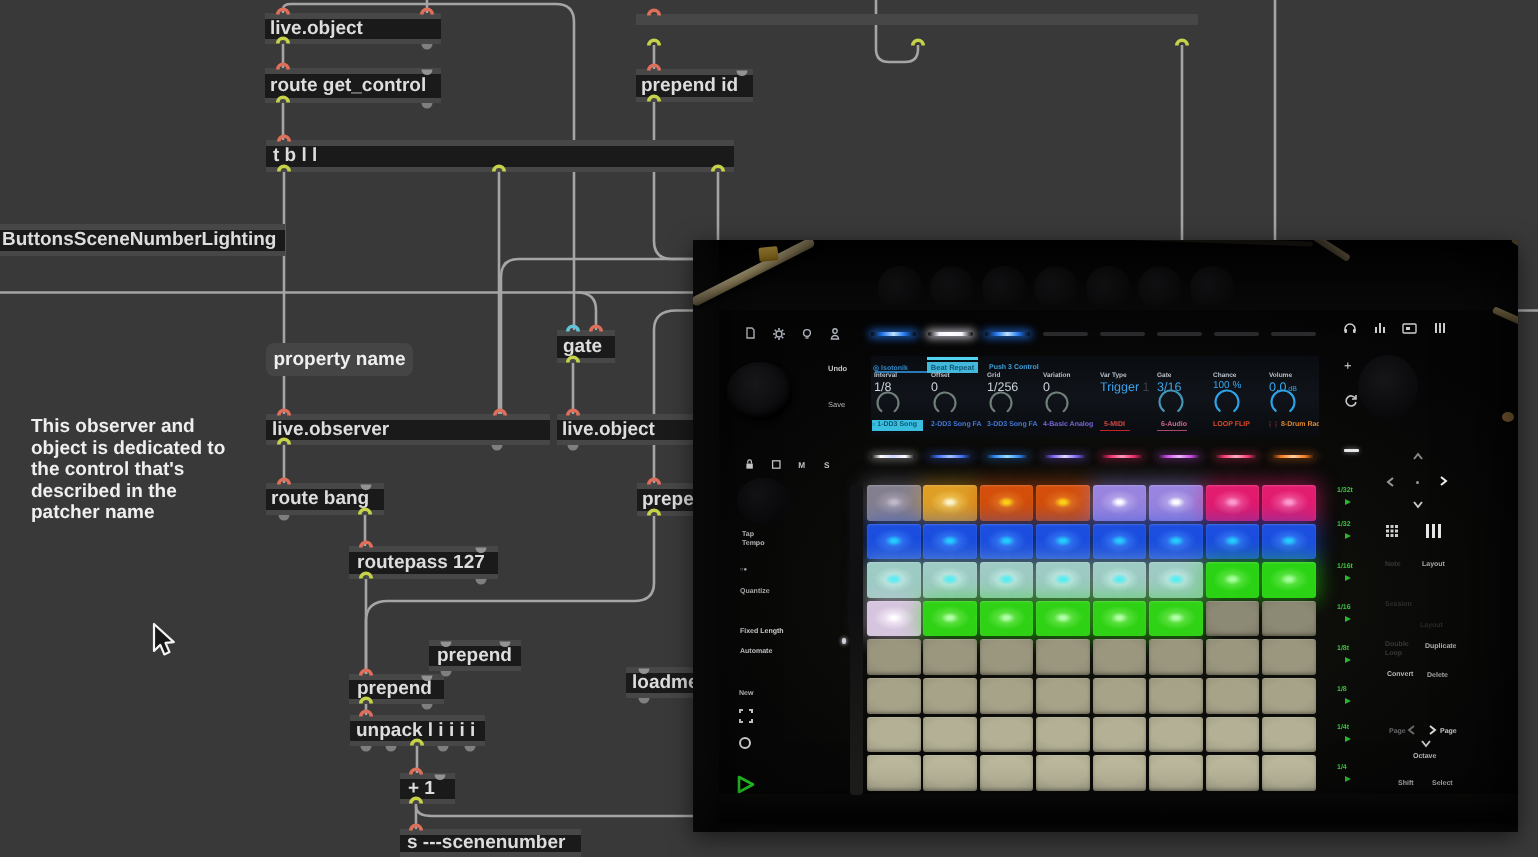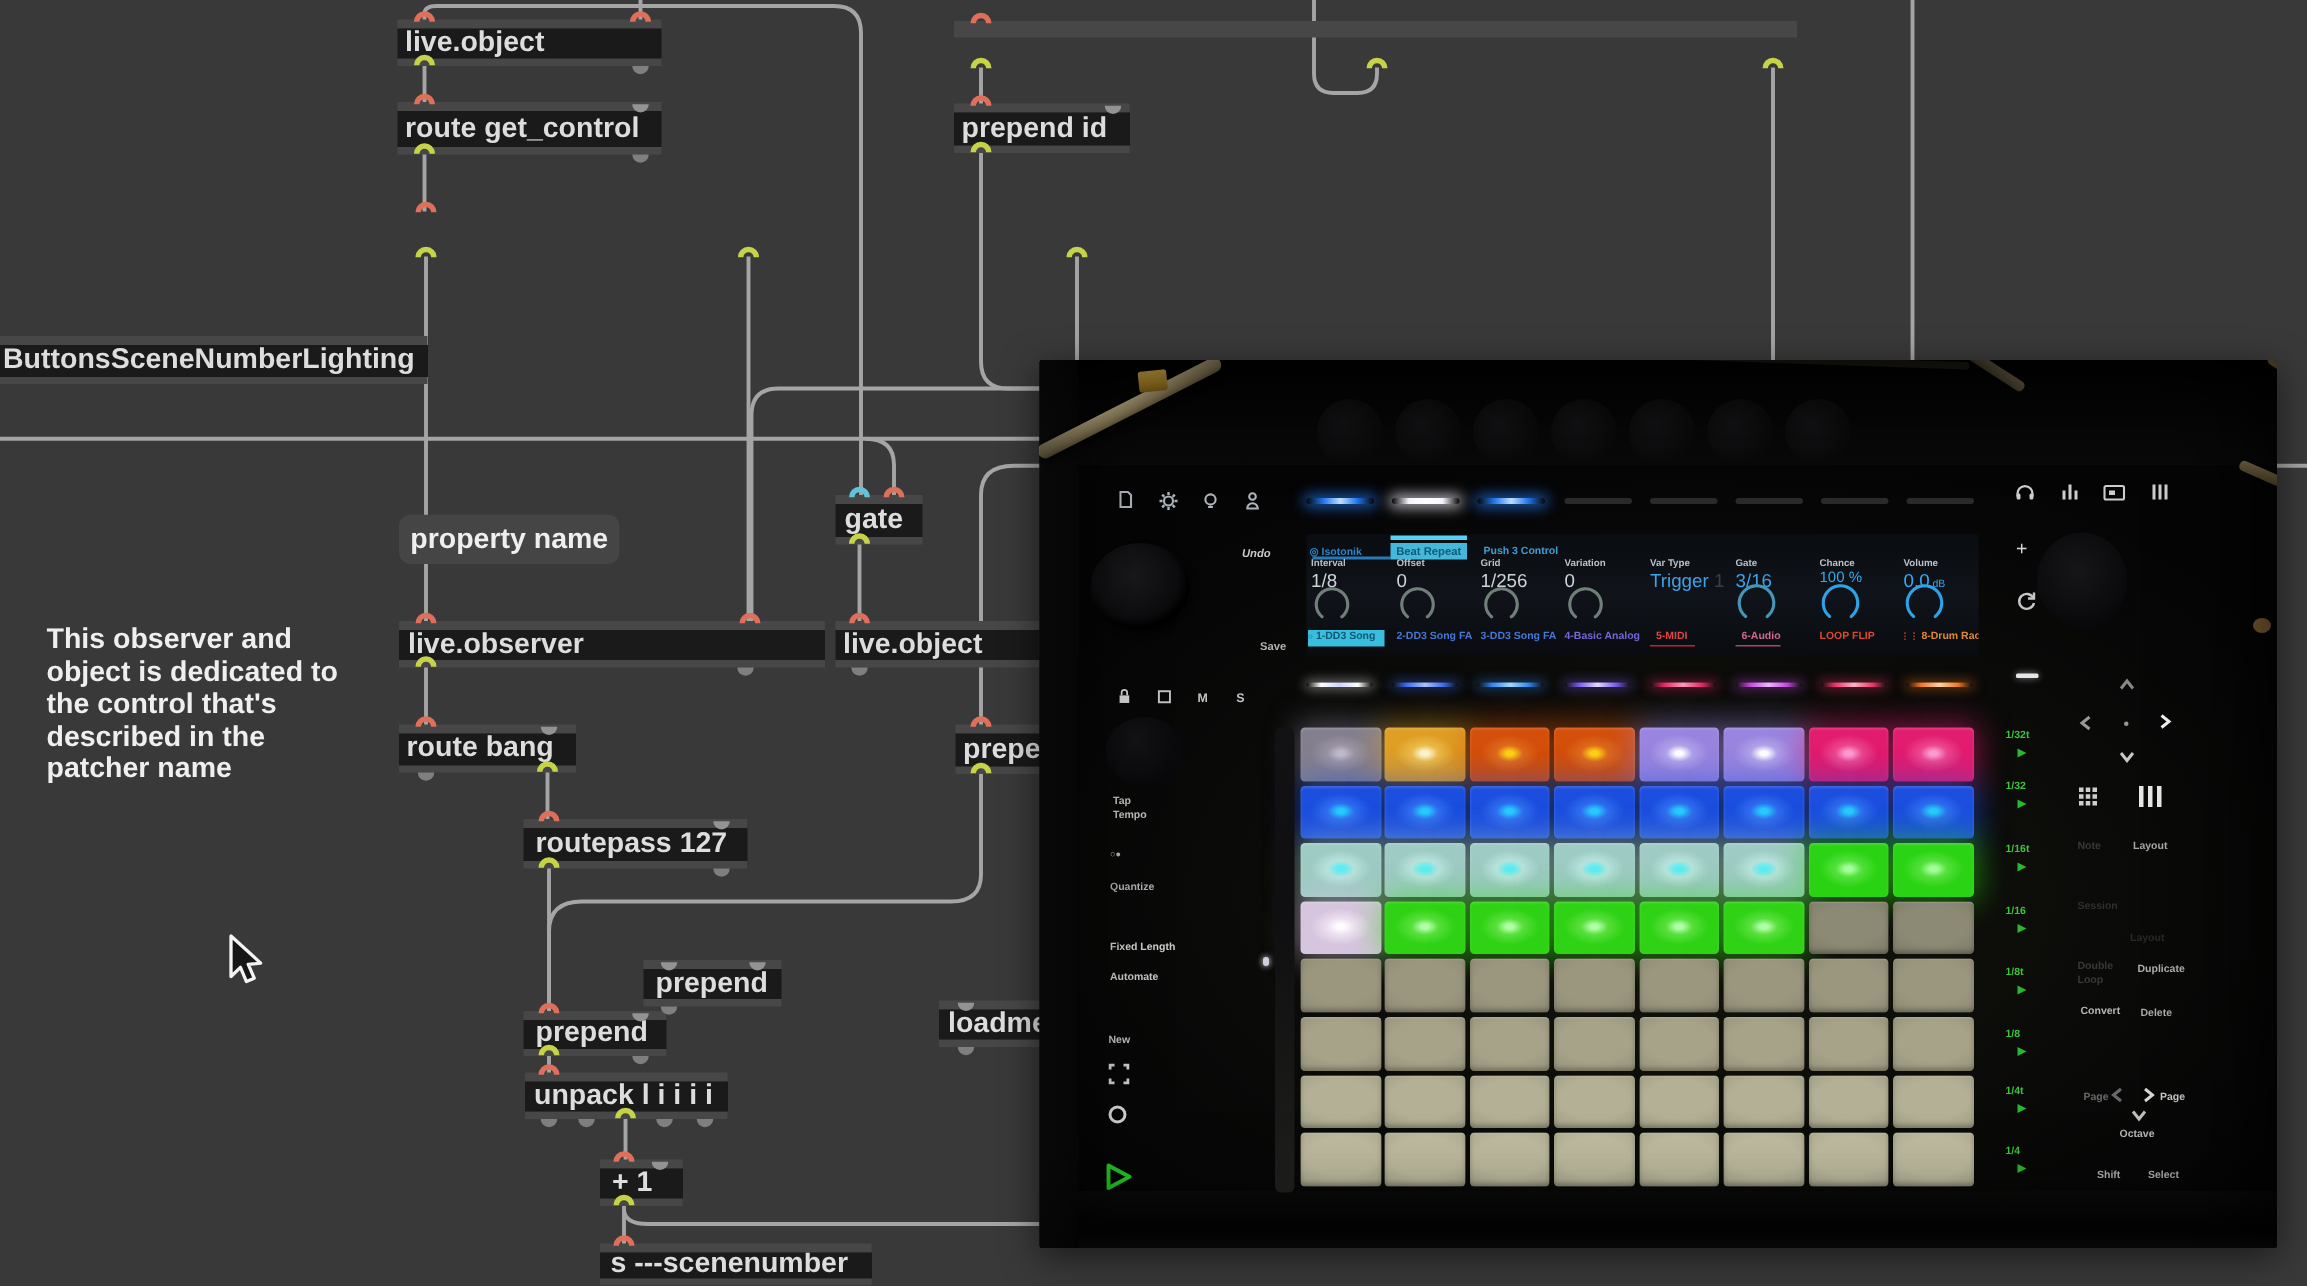--- a/index.html
+++ b/index.html
@@ -50,20 +50,25 @@
       <div class="bm" style="padding-left:5px">route get_control</div>
       <div class="bb"></div>
     </div>
 <div class="box" style="left:636px;top:14px;width:562px;height:32px;">
       <div class="bt"></div>
       <div class="bb"></div>
     </div>
 <div class="box" style="left:636px;top:69px;width:117px;height:33px;">
       <div class="bt"></div>
       <div class="bm" style="padding-left:5px">prepend id</div>
+      <div class="bb"></div>
+    </div>
+<div class="box" style="left:266px;top:140px;width:468px;height:32px;">
+      <div class="bt"></div>
+      <div class="bm" style="padding-left:7px">t b l l</div>
       <div class="bb"></div>
     </div>
 <div class="box" style="left:-40px;top:224px;width:325px;height:32px;">
       <div class="bt"></div>
       <div class="bm" style="padding-left:42px">ButtonsSceneNumberLighting</div>
       <div class="bb"></div>
     </div>
 <div class="box" style="left:266px;top:414px;width:284px;height:31px;">
       <div class="bt"></div>
       <div class="bm" style="padding-left:6px">live.observer</div>
@@ -321,22 +326,22 @@
 <div class="pad" style="left:174.0px;top:515.2px;width:53.5px;height:35.6px;background:radial-gradient(ellipse 70% 60% at 50% 45%,#bfbca0 0%,#bfbca0 60%,#00000022 130%),#bfbca0;box-shadow:inset 0 1px 1px #ffffff28, inset 0 -2px 3px #00000040;"></div>
 <div class="pad" style="left:230.4px;top:515.2px;width:53.5px;height:35.6px;background:radial-gradient(ellipse 70% 60% at 50% 45%,#bfbca0 0%,#bfbca0 60%,#00000022 130%),#bfbca0;box-shadow:inset 0 1px 1px #ffffff28, inset 0 -2px 3px #00000040;"></div>
 <div class="pad" style="left:286.9px;top:515.2px;width:53.5px;height:35.6px;background:radial-gradient(ellipse 70% 60% at 50% 45%,#bfbca0 0%,#bfbca0 60%,#00000022 130%),#bfbca0;box-shadow:inset 0 1px 1px #ffffff28, inset 0 -2px 3px #00000040;"></div>
 <div class="pad" style="left:343.4px;top:515.2px;width:53.5px;height:35.6px;background:radial-gradient(ellipse 70% 60% at 50% 45%,#bfbca0 0%,#bfbca0 60%,#00000022 130%),#bfbca0;box-shadow:inset 0 1px 1px #ffffff28, inset 0 -2px 3px #00000040;"></div>
 <div class="pad" style="left:399.8px;top:515.2px;width:53.5px;height:35.6px;background:radial-gradient(ellipse 70% 60% at 50% 45%,#bfbca0 0%,#bfbca0 60%,#00000022 130%),#bfbca0;box-shadow:inset 0 1px 1px #ffffff28, inset 0 -2px 3px #00000040;"></div>
 <div class="pad" style="left:456.2px;top:515.2px;width:53.5px;height:35.6px;background:radial-gradient(ellipse 70% 60% at 50% 45%,#bfbca0 0%,#bfbca0 60%,#00000022 130%),#bfbca0;box-shadow:inset 0 1px 1px #ffffff28, inset 0 -2px 3px #00000040;"></div>
 <div class="pad" style="left:512.7px;top:515.2px;width:53.5px;height:35.6px;background:radial-gradient(ellipse 70% 60% at 50% 45%,#bfbca0 0%,#bfbca0 60%,#00000022 130%),#bfbca0;box-shadow:inset 0 1px 1px #ffffff28, inset 0 -2px 3px #00000040;"></div>
 <div class="pad" style="left:569.2px;top:515.2px;width:53.5px;height:35.6px;background:radial-gradient(ellipse 70% 60% at 50% 45%,#bfbca0 0%,#bfbca0 60%,#00000022 130%),#bfbca0;box-shadow:inset 0 1px 1px #ffffff28, inset 0 -2px 3px #00000040;"></div>
 <div style="position:absolute;left:34px;top:122px;width:66px;height:58px;border-radius:50%;background:radial-gradient(circle at 42% 38%,#1a1a1c,#0b0b0d 70%);box-shadow:2px 3px 4px #00000060, inset -3px -4px 6px #000;"></div>
 <div style="position:absolute;left:44px;top:238px;width:52px;height:46px;border-radius:50%;background:radial-gradient(circle at 40% 35%,#141416,#0a0a0c 70%);"></div>
-<div style="position:absolute;left:135px;top:124px;font-size:7.5px;font-weight:bold;color:#c9c9c9;white-space:nowrap;font-style:italic;">Undo</div>
-<div style="position:absolute;left:135px;top:186px;font-size:7.5px;font-weight:bold;color:#b5b5b5;white-space:nowrap;margin-left:12px;">Save</div>
+<div style="position:absolute;left:135px;top:124px;font-size:7.5px;font-weight:bold;color:#c9c9c9;white-space:nowrap;">Undo</div>
+<div style="position:absolute;left:135px;top:160px;font-size:7.5px;font-weight:normal;color:#b5b5b5;white-space:nowrap;">Save</div>
 <div style="position:absolute;left:49px;top:291px;font-size:7px;font-weight:bold;color:#c0c0c0;white-space:nowrap;">Tap</div>
 <div style="position:absolute;left:49px;top:300px;font-size:7px;font-weight:bold;color:#c0c0c0;white-space:nowrap;">Tempo</div>
 <div style="position:absolute;left:47px;top:327px;font-size:6px;font-weight:bold;color:#b8b8b8;white-space:nowrap;">○●</div>
 <div style="position:absolute;left:47px;top:348px;font-size:7px;font-weight:bold;color:#b0b0b0;white-space:nowrap;">Quantize</div>
 <div style="position:absolute;left:47px;top:388px;font-size:7px;font-weight:bold;color:#d0d0d0;white-space:nowrap;">Fixed Length</div>
 <div style="position:absolute;left:47px;top:408px;font-size:7px;font-weight:bold;color:#c8c8c8;white-space:nowrap;">Automate</div>
 <div style="position:absolute;left:46px;top:450px;font-size:7px;font-weight:bold;color:#c0c0c0;white-space:nowrap;">New</div>
 <svg width="14" height="14" style="position:absolute;left:46px;top:469px;" viewBox="0 0 14 14">
         <path d="M1,4 V1 H4 M10,1 H13 V4 M13,10 V13 H10 M4,13 H1 V10" stroke="#cfcfcf" stroke-width="2" fill="none"></path>
       </svg>

